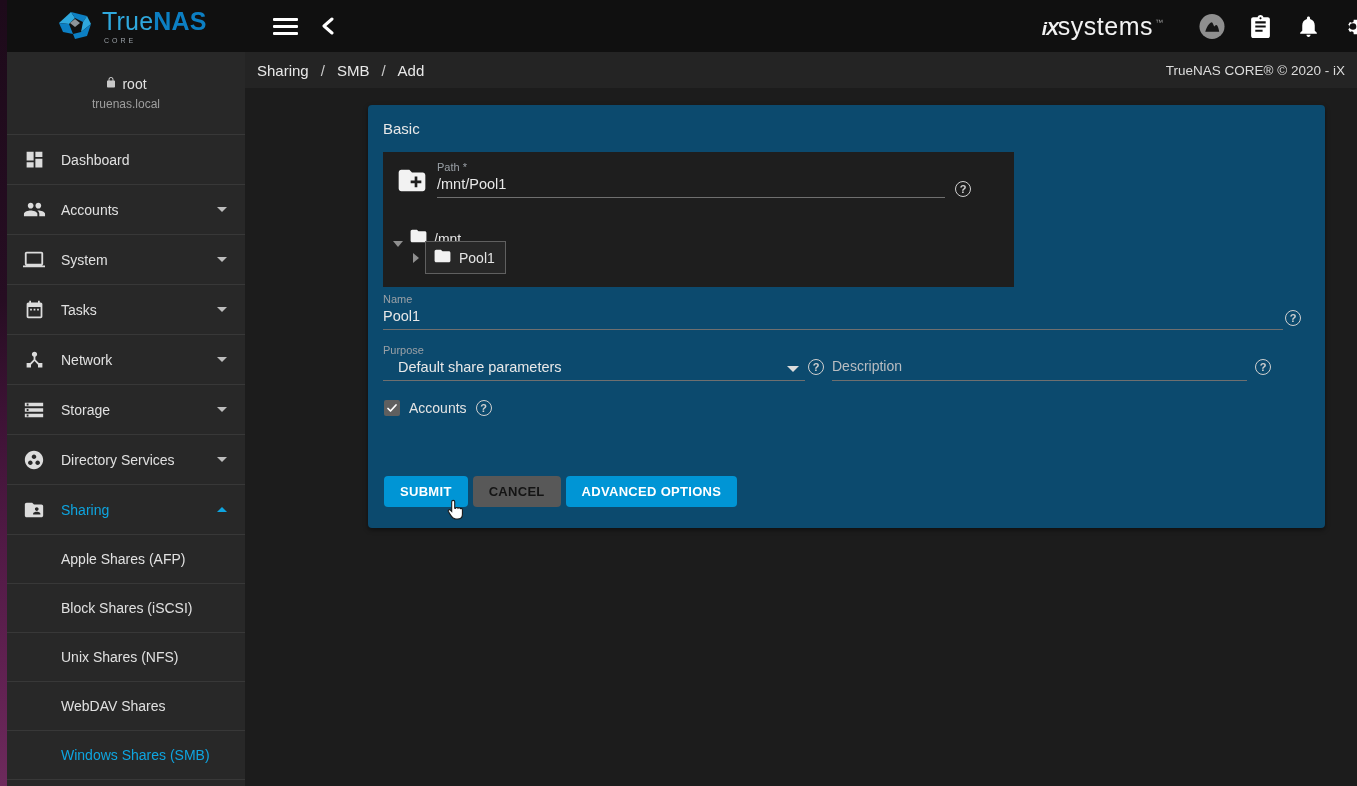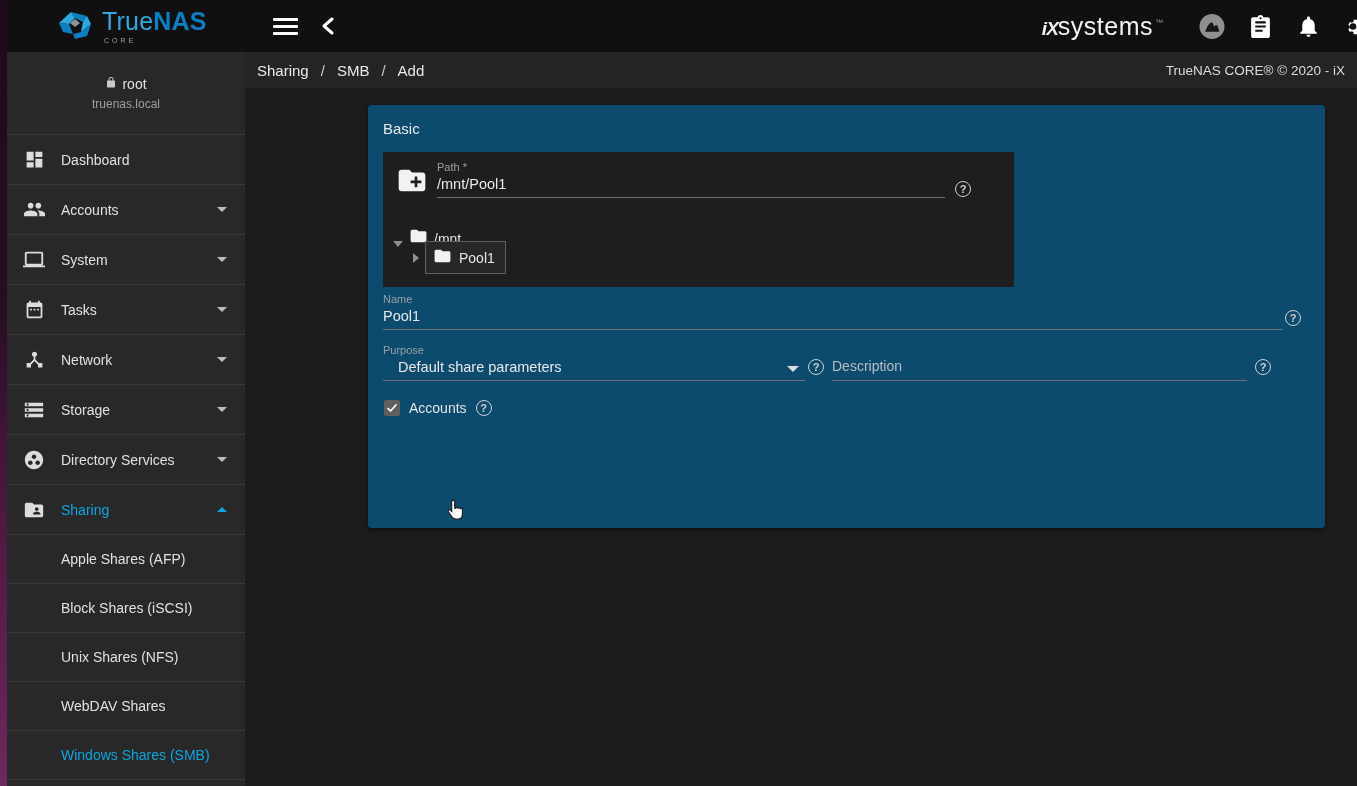--- a/index.html
+++ b/index.html
@@ -352,20 +352,25 @@
       <div class="enabled-row">
         <span class="checkbox">
           <svg width="12" height="12" viewBox="0 0 24 24">
               <polyline points="4,13 9,18 20,6" fill="none" stroke="#ffffff" stroke-width="3.5" stroke-linecap="round" stroke-linejoin="round"></polyline>
             </svg>
         </span>
         <span class="enabled-label">Accounts</span>
         <span class="help">?</span>
       </div>
 
+      <div class="btn-row">
+        <button class="btn btn-blue">SUBMIT</button>
+        <button class="btn btn-gray">CANCEL</button>
+        <button class="btn btn-blue">ADVANCED OPTIONS</button>
+      </div>
     </section>
   </main>
 
   <div class="cursor-hand">
     <svg width="22" height="24" viewBox="0 0 24 26">
       <path d="M9 2.5c.9 0 1.6.7 1.6 1.6v7l.9.1c.2-.6.8-1 1.4-1 .6 0 1.1.3 1.35.8.25-.3.65-.5 1.1-.5.65 0 1.2.4 1.4 1 .22-.2.5-.3.8-.3.9 0 1.45.7 1.45 1.6v4.7c0 3.2-2.1 5.3-5.3 5.3h-1.9c-2.6 0-4.1-1.6-5.7-4.2l-2.4-3.9c-.4-.7-.15-1.6.6-1.95.5-.25 1.15-.1 1.55.3l1.45 1.5V4.1c0-.9.75-1.6 1.65-1.6z" fill="#ffffff" stroke="#1a1a1a" stroke-width="1.2"></path>
     </svg>
   </div>
 </div>
 

